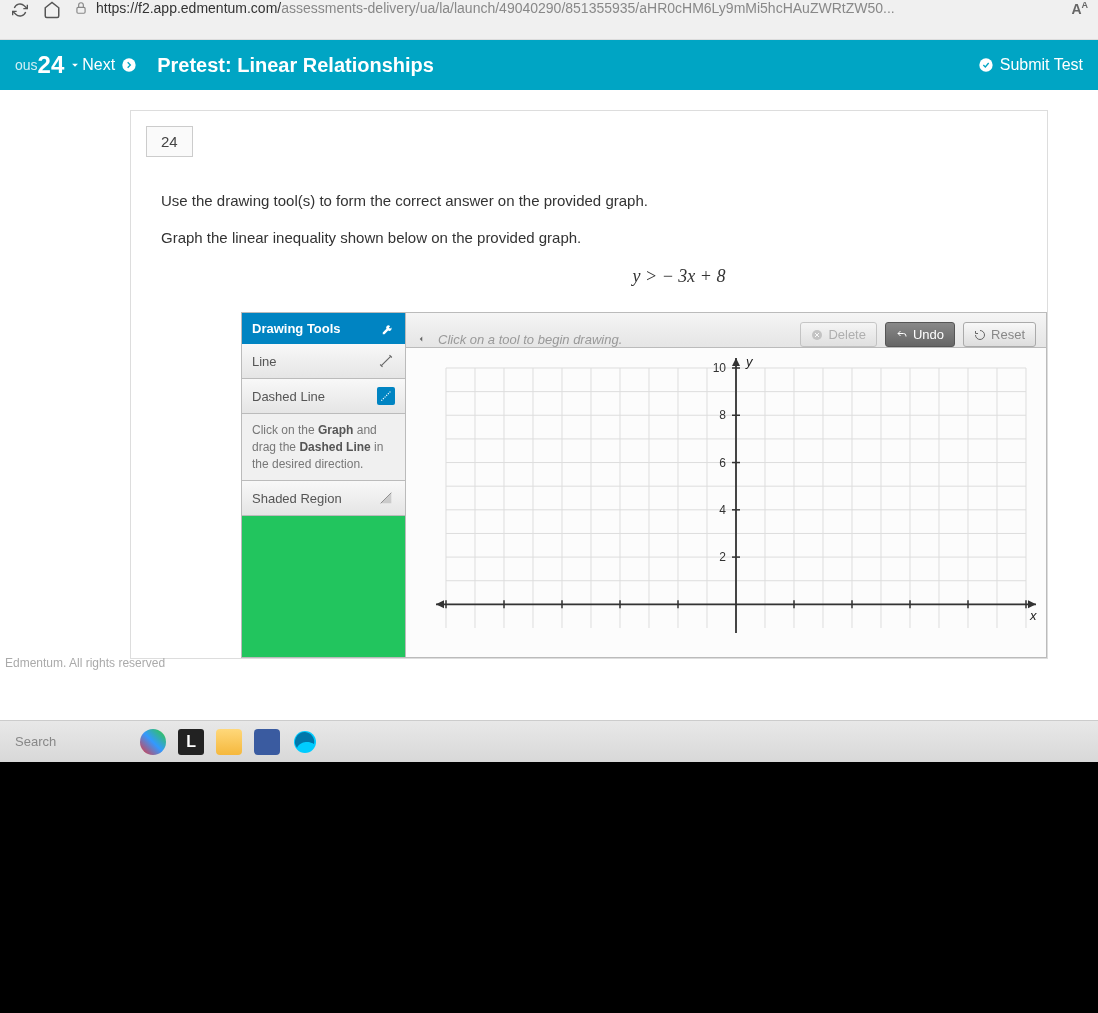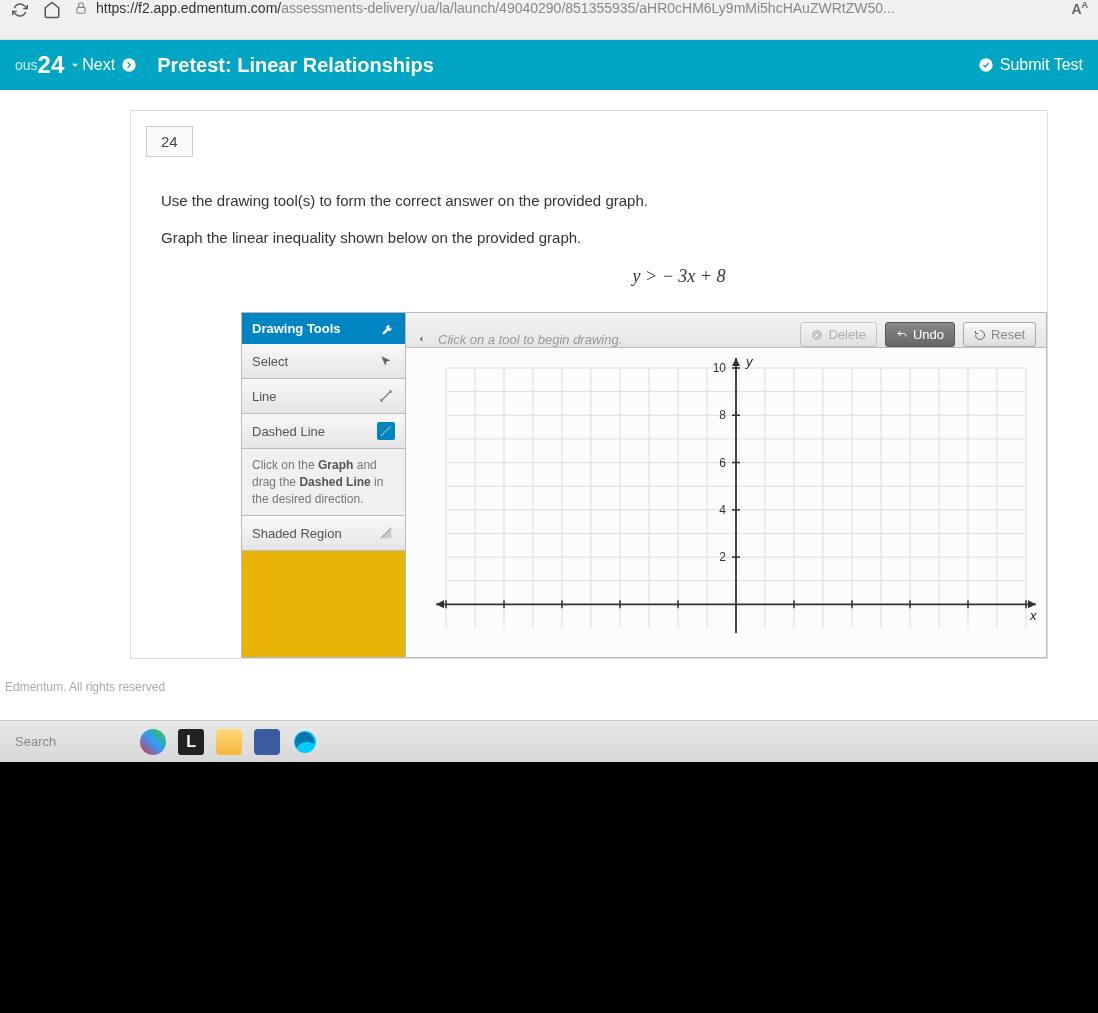--- a/index.html
+++ b/index.html
@@ -22,39 +22,39 @@
   
   .content { background: #fff; margin: 0 auto; padding: 20px 30px; width: 100%; height: calc(100% - 90px); overflow: hidden; }
   .qbox { border: 1px solid #ddd; margin-left: 100px; margin-right: 20px; padding: 0; background: #fff; }
   .qnum-box { display: inline-block; border: 1px solid #ccc; padding: 6px 14px; font-size: 15px; color: #444; background: #fafafa; margin-bottom: 15px; }
   .prompt { padding: 10px 30px 5px 30px; font-size: 15px; color: #333; }
   .prompt p { margin: 10px 0 20px 0; }
   .equation { text-align: center; font-family: Georgia, serif; font-size: 18px; font-style: italic; margin: 10px 0 20px 180px; }
   
   .tool-area { display: flex; padding: 0 0 0 110px; gap: 0; }
   
-  .tool-sidebar { width: 175px; border: 1px solid #bbb; background: #eab308; font-size: 13px; }
+  .tool-sidebar { width: 175px; border: 1px solid #bbb; background: #22c55e; font-size: 13px; }
   .tool-header { background: #0084c2; color: #fff; padding: 8px 10px; font-weight: bold; display: flex; justify-content: space-between; align-items: center; }
   .tool-item { background: linear-gradient(#f8f8f8, #e5e5e5); border-bottom: 1px solid #bbb; padding: 8px 10px; color: #555; display: flex; justify-content: space-between; align-items: center; cursor: pointer; }
   .tool-item .ti-icon { width: 18px; height: 18px; display: flex; align-items: center; justify-content: center; }
   .ti-icon.blue-box { background: #0084c2; border-radius: 2px; color: #fff; font-size: 11px; }
   .tool-hint { background: #f0f0f0; padding: 8px 10px; font-size: 12px; color: #777; border-bottom: 1px solid #bbb; line-height: 1.4; }
   .tool-hint b { color: #555; }
   
   .graph-panel { flex: 1; display: flex; flex-direction: column; }
   .graph-toolbar { background: linear-gradient(#f5f5f5, #e5e5e5); border: 1px solid #bbb; border-left: none; height: 36px; display: flex; align-items: flex-end; padding: 0 10px; gap: 8px; font-size: 13px; color: #888; }
   .gt-collapse { width: 14px; color: #666; }
   .gt-msg { flex: 1; font-style: italic; color: #999; }
   .gt-btn { background: linear-gradient(#f8f8f8, #ddd); border: 1px solid #aaa; border-radius: 3px; padding: 4px 10px; color: #888; display: flex; align-items: center; gap: 5px; cursor: pointer; }
   .gt-btn.disabled { opacity: 0.6; }
   .gt-btn.undo { background: linear-gradient(#888, #666); color: #fff; border-color: #555; }
   
   .graph-canvas { border: 1px solid #bbb; border-top: none; border-left: none; background: #fcfcfc; height: 310px; position: relative; overflow: hidden; }
   
-  .footer-note { position: absolute; left: 5px; top: 680px; font-size: 12px; color: #aaa; }
+  .footer-note { position: absolute; left: 5px; top: 656px; font-size: 12px; color: #aaa; }
   
   .taskbar { position: absolute; left: 0; top: 720px; width: 100%; height: 42px; background: linear-gradient(#e8e8e8, #d8d8d8); border-top: 1px solid #ccc; display: flex; align-items: center; padding: 13px 15px; gap: 12px; }
   .task-search { color: #888; font-size: 13px; }
   .task-icon { width: 26px; height: 26px; border-radius: 4px; display: flex; align-items: center; justify-content: center; font-size: 16px; }
   
   .blackbar { position: absolute; left: 0; top: 762px; width: 100%; height: 251px; background: #000; }
 </style>
 </head>
 <body>
 
@@ -117,28 +117,20 @@
         <div class="equation">y  &gt;  − 3x  +  8</div>
       </div>
 
       <div class="tool-area">
         <div class="tool-sidebar">
           <div class="tool-header">
             <span>Drawing Tools</span>
             <svg width="14" height="14" viewBox="0 0 24 24" fill="#fff">
                 <path d="M14.7 6.3a4 4 0 00-5.4 5.4L3 18v3h3l6.3-6.3a4 4 0 005.4-5.4l-2.1 2.1-2-2 2.1-2.1z"></path>
               </svg>
-          </div>
-          <div class="tool-item">
-            <span>Select</span>
-            <span class="ti-icon">
-              <svg width="14" height="14" viewBox="0 0 24 24" fill="#666">
-                  <path d="M4 4l7 16 2-7 7-2z"></path>
-                </svg>
-            </span>
           </div>
           <div class="tool-item">
             <span>Line</span>
             <span class="ti-icon">
               <svg width="14" height="14" viewBox="0 0 24 24" stroke="#666" stroke-width="2">
                   <line x1="4" y1="20" x2="20" y2="4"></line>
                   <path d="M18 2l4 4M2 18l4 4" fill="#666"></path>
                 </svg>
             </span>
           </div>

